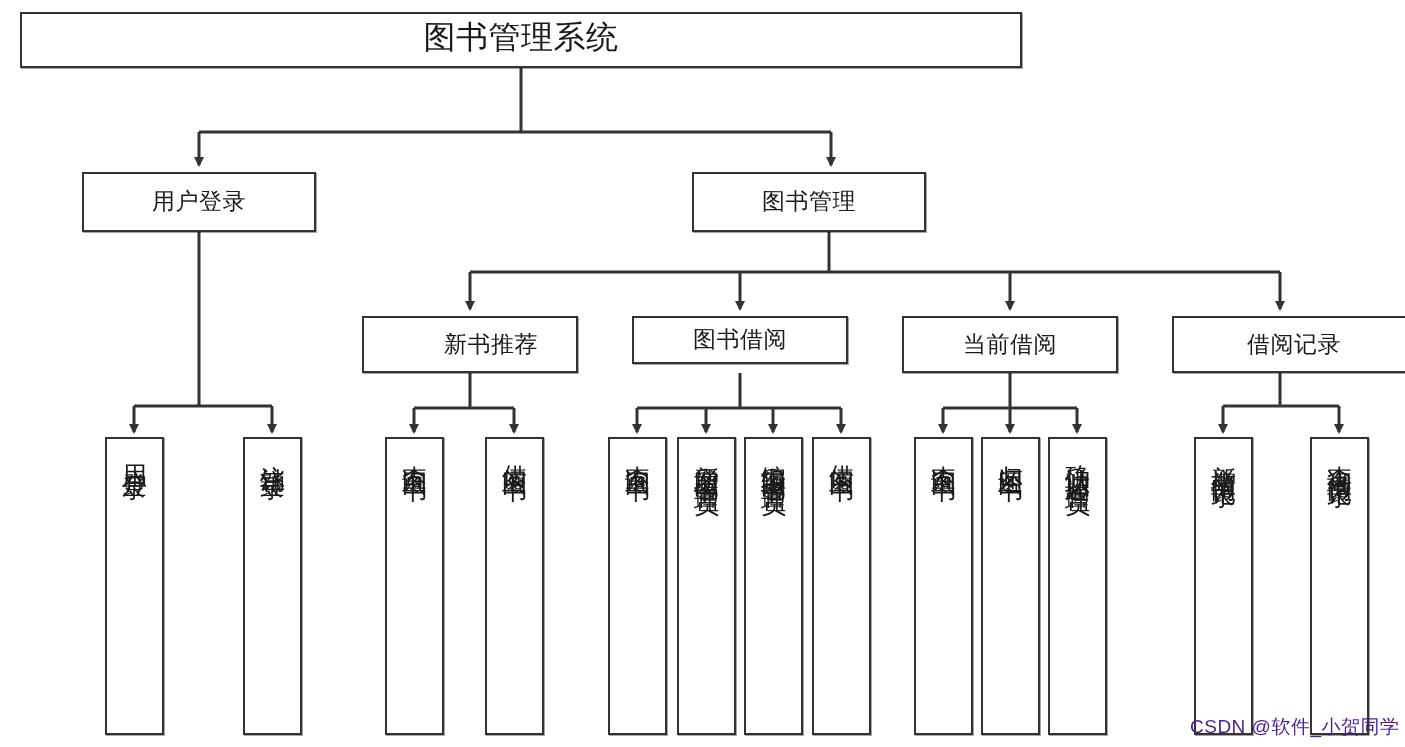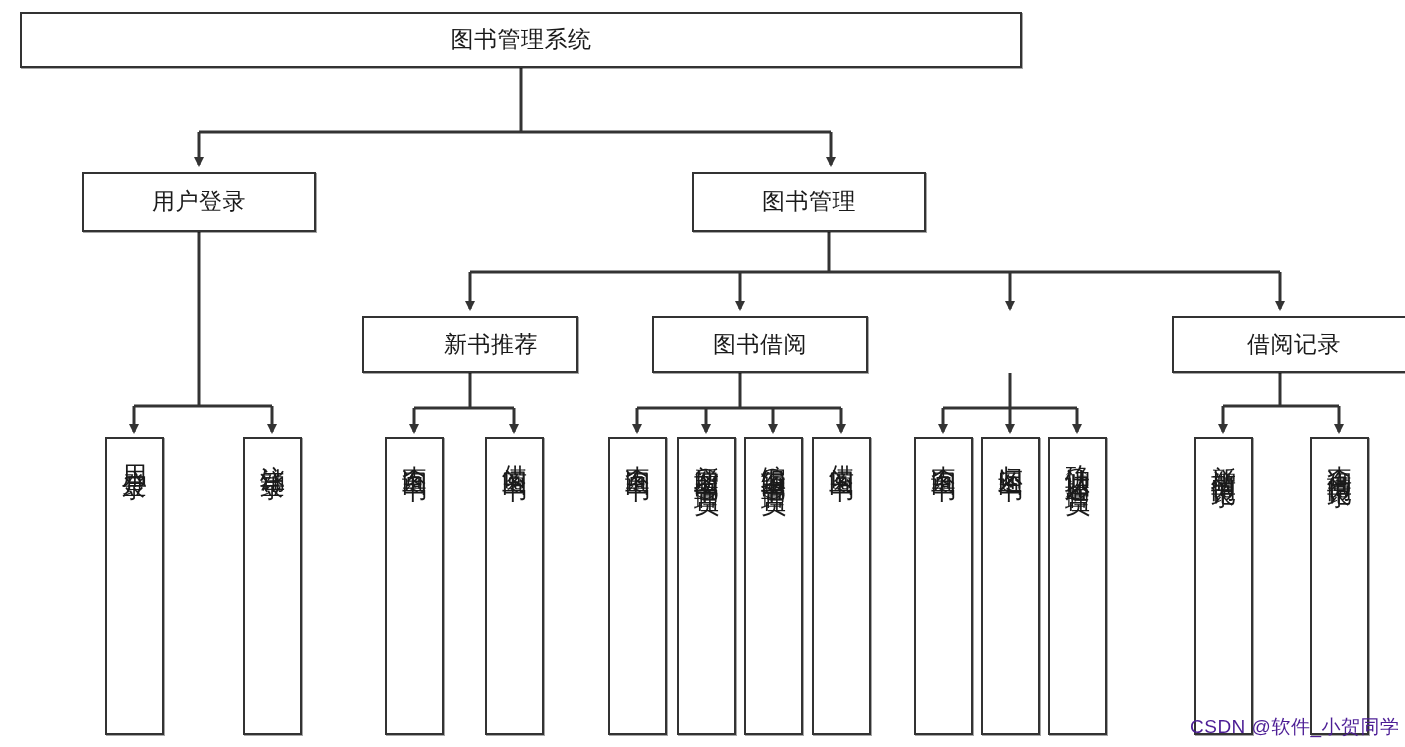--- a/index.html
+++ b/index.html
@@ -34,21 +34,21 @@
     justify-content:center;
     color:#1a1a1a;
   }
   .node .label{
     display:block;
     line-height:1.18;
     letter-spacing:0.5px;
     white-space:nowrap;
   }
   
-  .node.root .label{ font-size:23px; }
+  .node.root .label{ font-size:32px;font-family:Liberation Mono, monospace; }
   
   .node.branch .label{ font-size:23px; }
   
   .node.leaf{
     align-items:flex-start;
     justify-content:center;
     padding-top:6px;
   }
   .node.leaf .label{
     writing-mode:vertical-rl;
@@ -130,22 +130,25 @@
   <div class="node branch" style="left:82px; top:172px; width:234px; height:60px;">
     <span class="label">用户登录</span>
   </div>
   <div class="node branch" style="left:692px; top:172px; width:234px; height:60px;">
     <span class="label">图书管理</span>
   </div>
 
   <div class="node branch" style="left:362px; top:316px; width:216px; height:57px;padding-left:42px;">
     <span class="label">新书推荐</span>
   </div>
-  <div class="node branch" style="left:632px; top:316px; width:216px; height:57px;margin-left:20px;">
+  <div class="node branch" style="left:632px; top:316px; width:216px; height:48px;">
     <span class="label">图书借阅</span>
+  </div>
+  <div class="node branch" style="left:902px; top:316px; width:216px; height:57px;">
+    <span class="label">当前借阅</span>
   </div>
   <div class="node branch" style="left:1172px; top:316px; width:244px; height:57px;">
     <span class="label">借阅记录</span>
   </div>
 
   <div class="node leaf" style="left:105px; top:437px; width:59px; height:298px;">
     <span class="label">用户登录</span>
   </div>
   <div class="node leaf" style="left:243px; top:437px; width:59px; height:298px;">
     <span class="label">注销登录</span>

